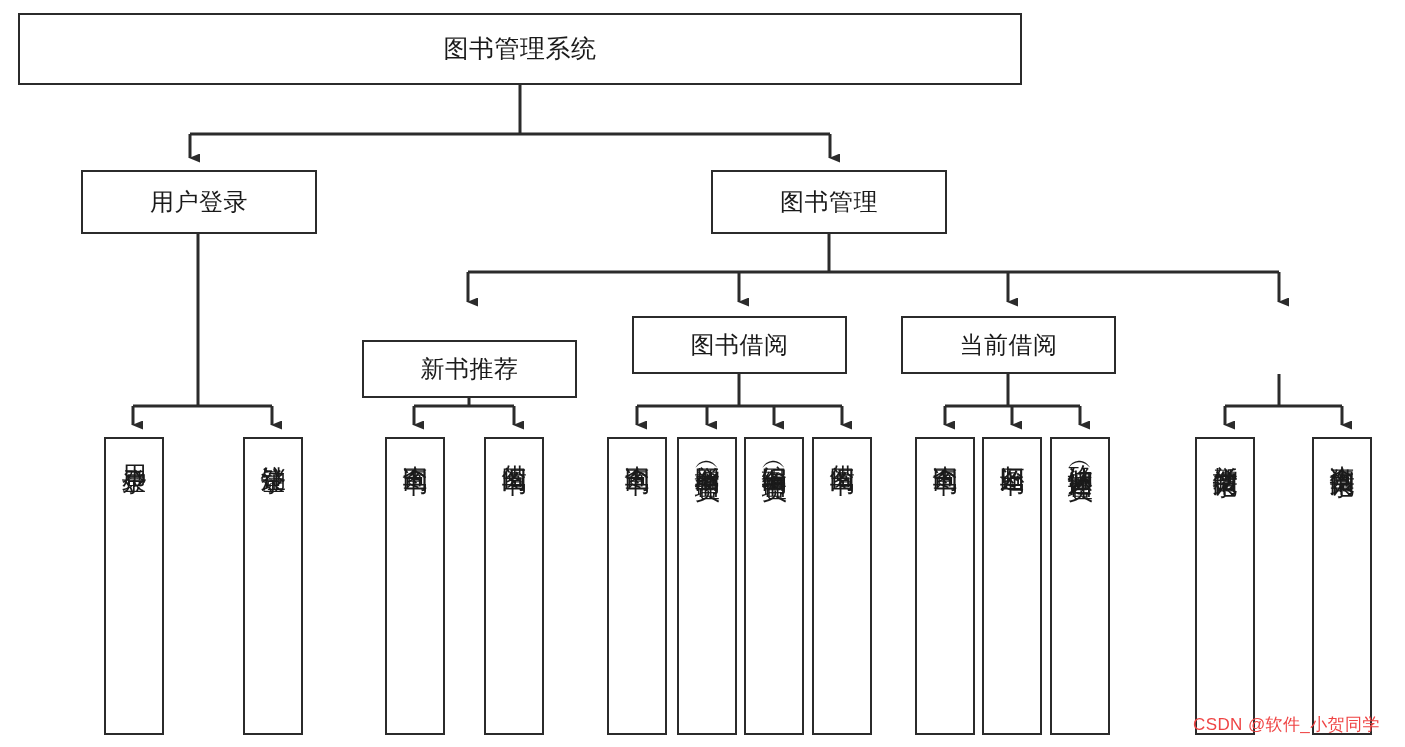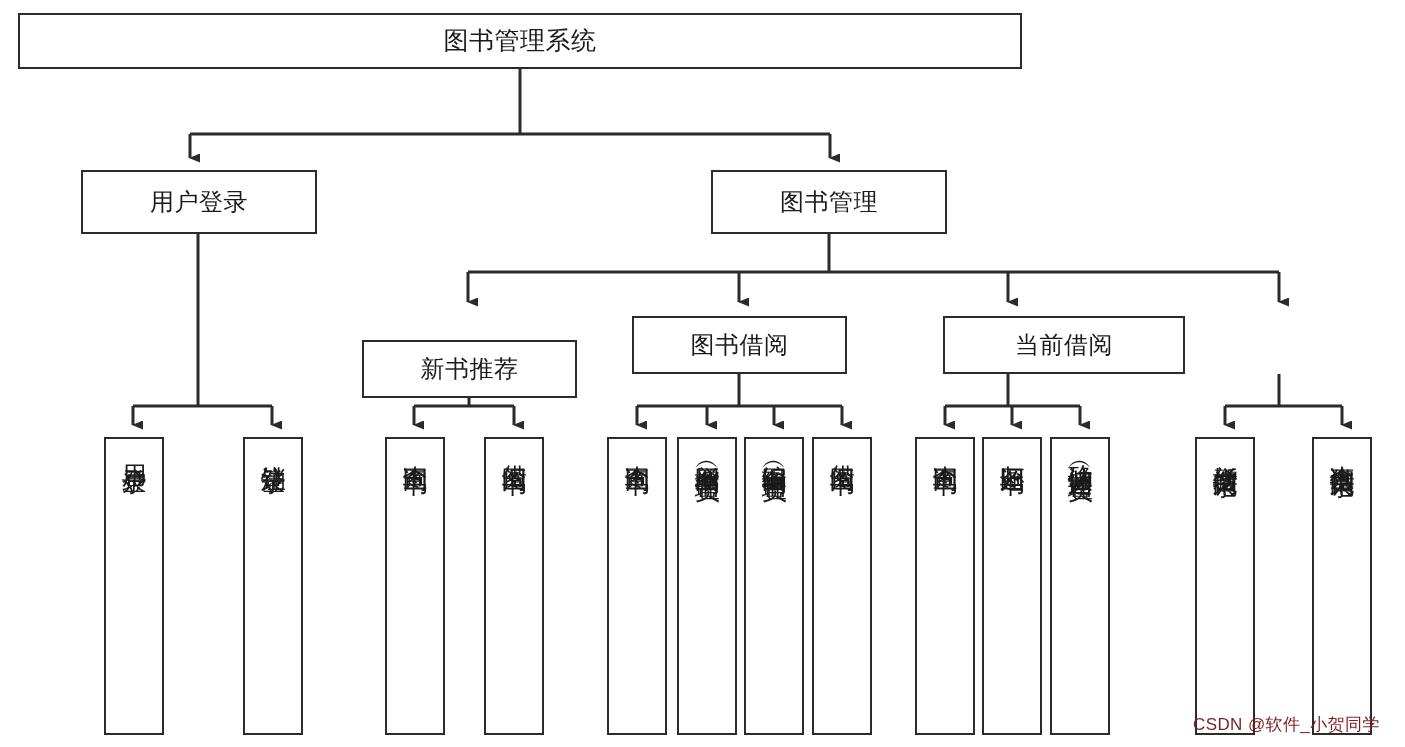--- a/index.html
+++ b/index.html
@@ -60,21 +60,21 @@
     font-size: 25px;
     line-height: 1.02;
     letter-spacing: 2px;
     white-space: nowrap;
   }
   #watermark {
     position: absolute;
     left: 1193px;
     top: 713px;
     font-size: 17px;
-    color: #7f1d1d;
+    color: #ef4444;
     white-space: nowrap;
     letter-spacing: 0.4px;
   }
 </style>
 </head>
 <body>
 
 <div id="diagram-root">
 
   <svg id="edges" viewBox="0 0 1405 747">
@@ -122,38 +122,38 @@
       <line x1="1012" y1="406" x2="1012" y2="425" marker-end="url(#arrowhead)"></line>
       <line x1="1080" y1="406" x2="1080" y2="425" marker-end="url(#arrowhead)"></line>
 
       <line x1="1279" y1="374" x2="1279" y2="406"></line>
       <line x1="1225" y1="406" x2="1342" y2="406"></line>
       <line x1="1225" y1="406" x2="1225" y2="425" marker-end="url(#arrowhead)"></line>
       <line x1="1342" y1="406" x2="1342" y2="425" marker-end="url(#arrowhead)"></line>
     </g>
   </svg>
 
-  <div class="node horiz root" style="left:18px; top:13px; width:1004px; height:56px;">
+  <div class="node horiz root" style="left:18px; top:13px; width:1004px; height:72px;">
     <span class="label">图书管理系统</span>
   </div>
 
   <div class="node horiz" style="left:81px; top:170px; width:236px; height:64px;">
     <span class="label">用户登录</span>
   </div>
   <div class="node horiz" style="left:711px; top:170px; width:236px; height:64px;font-family:Liberation Serif, serif;">
     <span class="label">图书管理</span>
   </div>
 
   <div class="node horiz" style="left:362px; top:316px; width:215px; height:58px;margin-top:24px;">
     <span class="label">新书推荐</span>
   </div>
   <div class="node horiz" style="left:632px; top:316px; width:215px; height:58px;align-items:center;">
     <span class="label">图书借阅</span>
   </div>
-  <div class="node horiz" style="left:901px; top:316px; width:242px; height:58px;margin-left:42px;">
+  <div class="node horiz" style="left:901px; top:316px; width:215px; height:58px;">
     <span class="label">当前借阅</span>
   </div>
 
   <div class="node vert" style="left:104px; top:437px; width:60px; height:298px;">
     <span class="label">用户登录</span>
   </div>
   <div class="node vert" style="left:243px; top:437px; width:60px; height:298px;">
     <span class="label">注销登录</span>
   </div>
 

